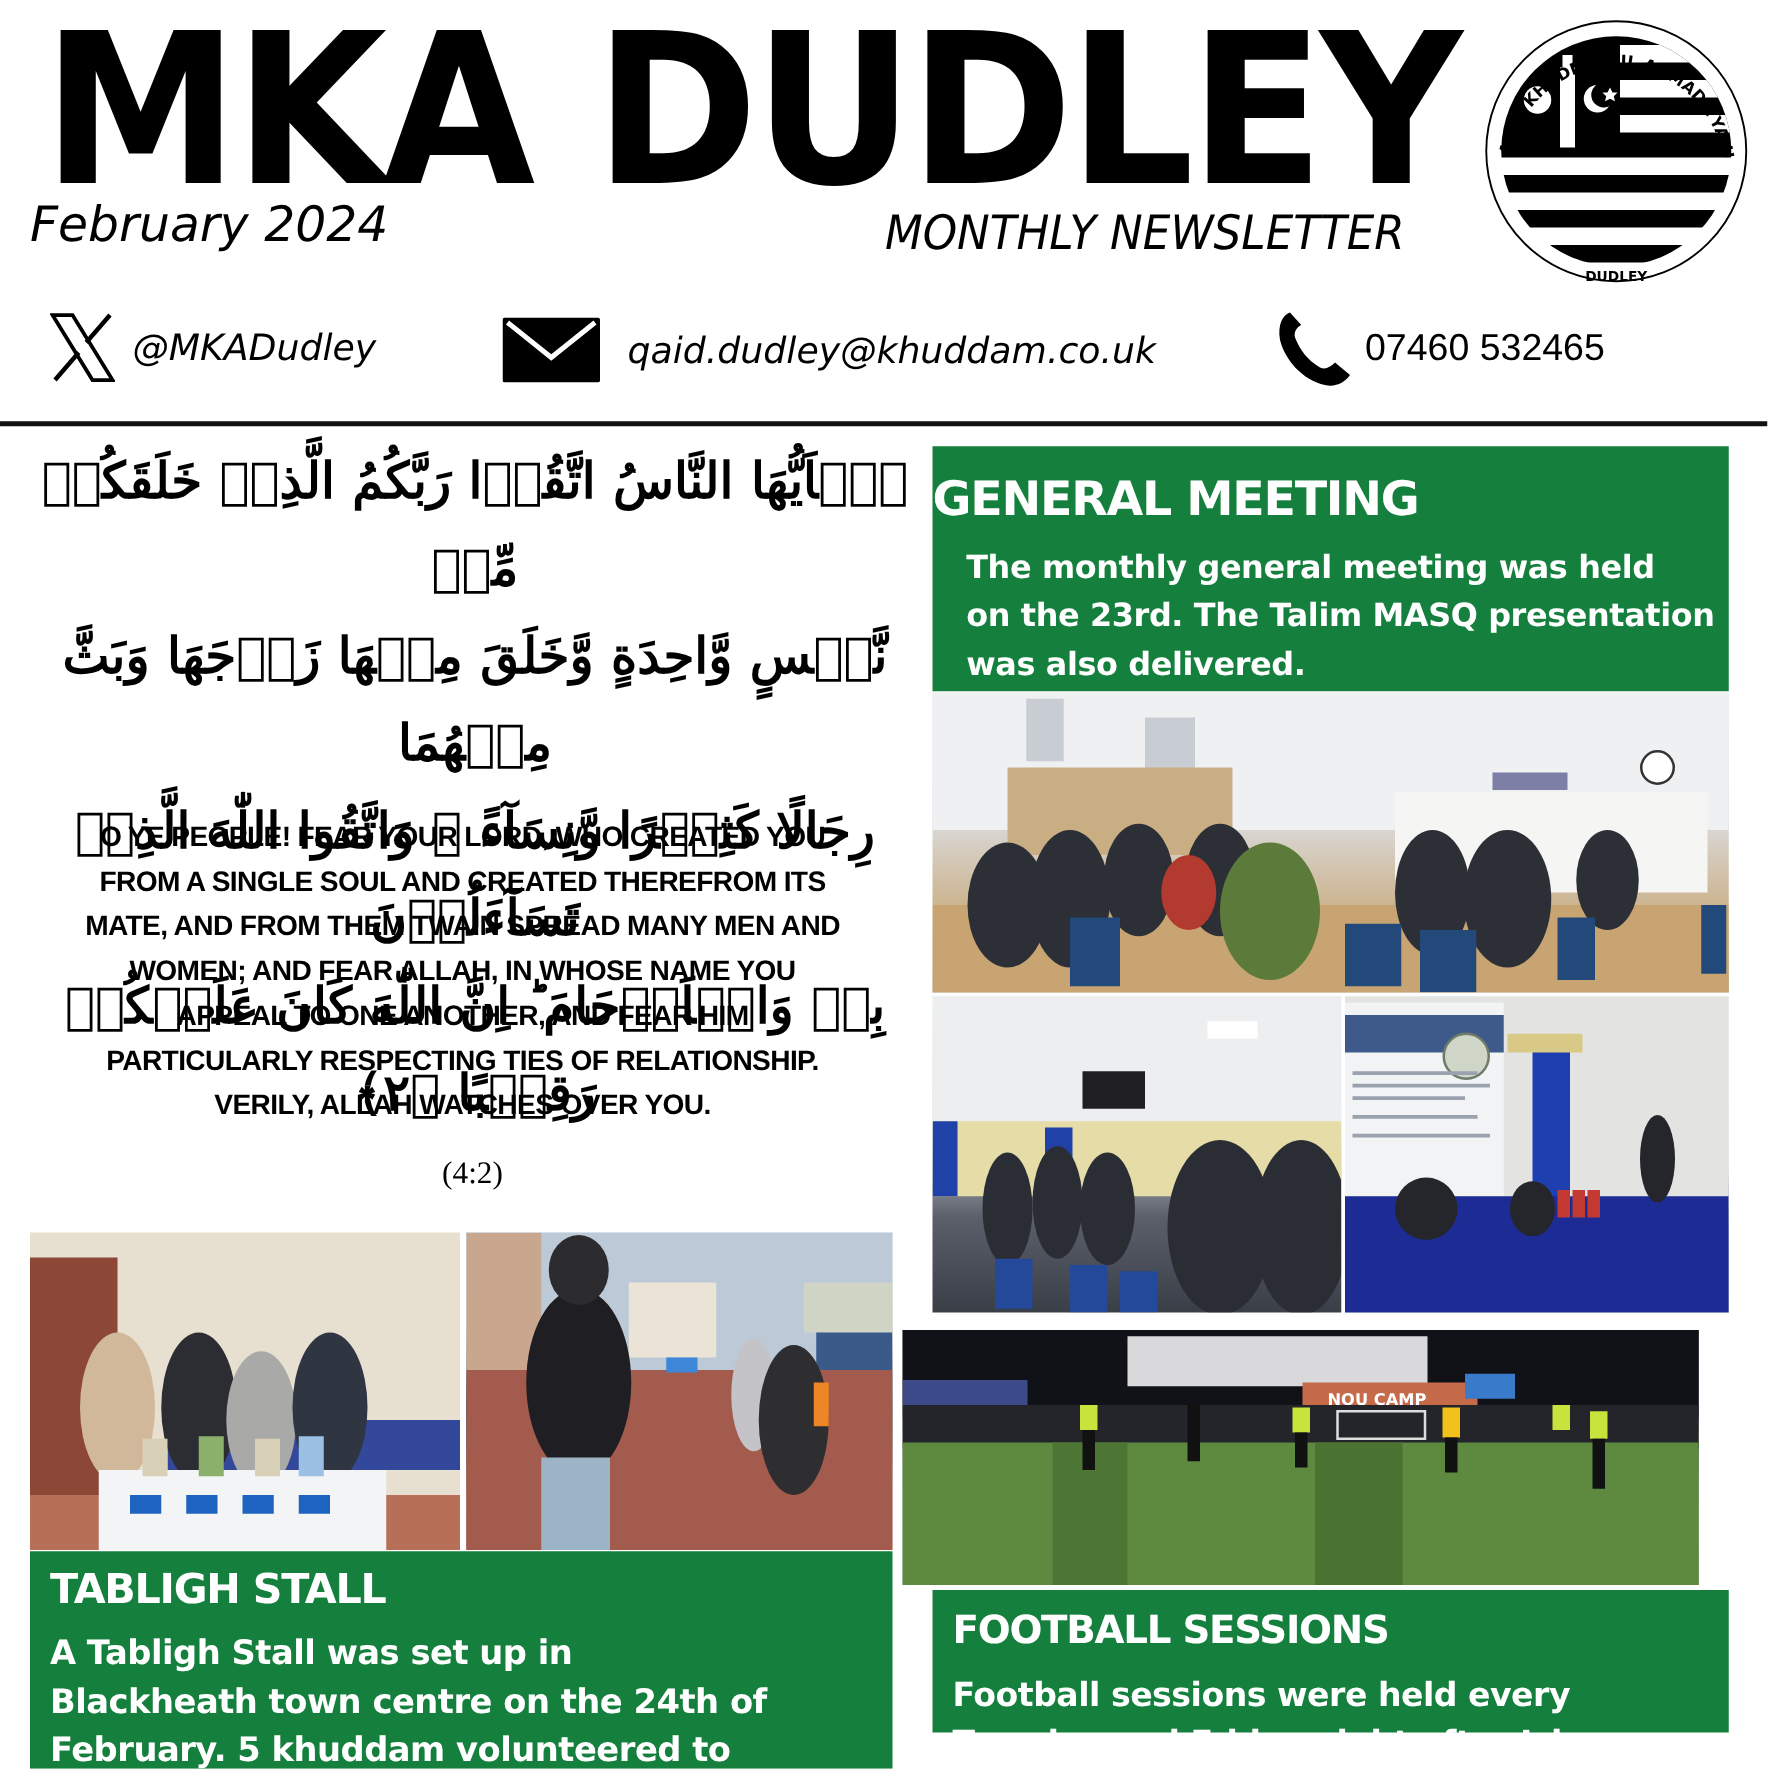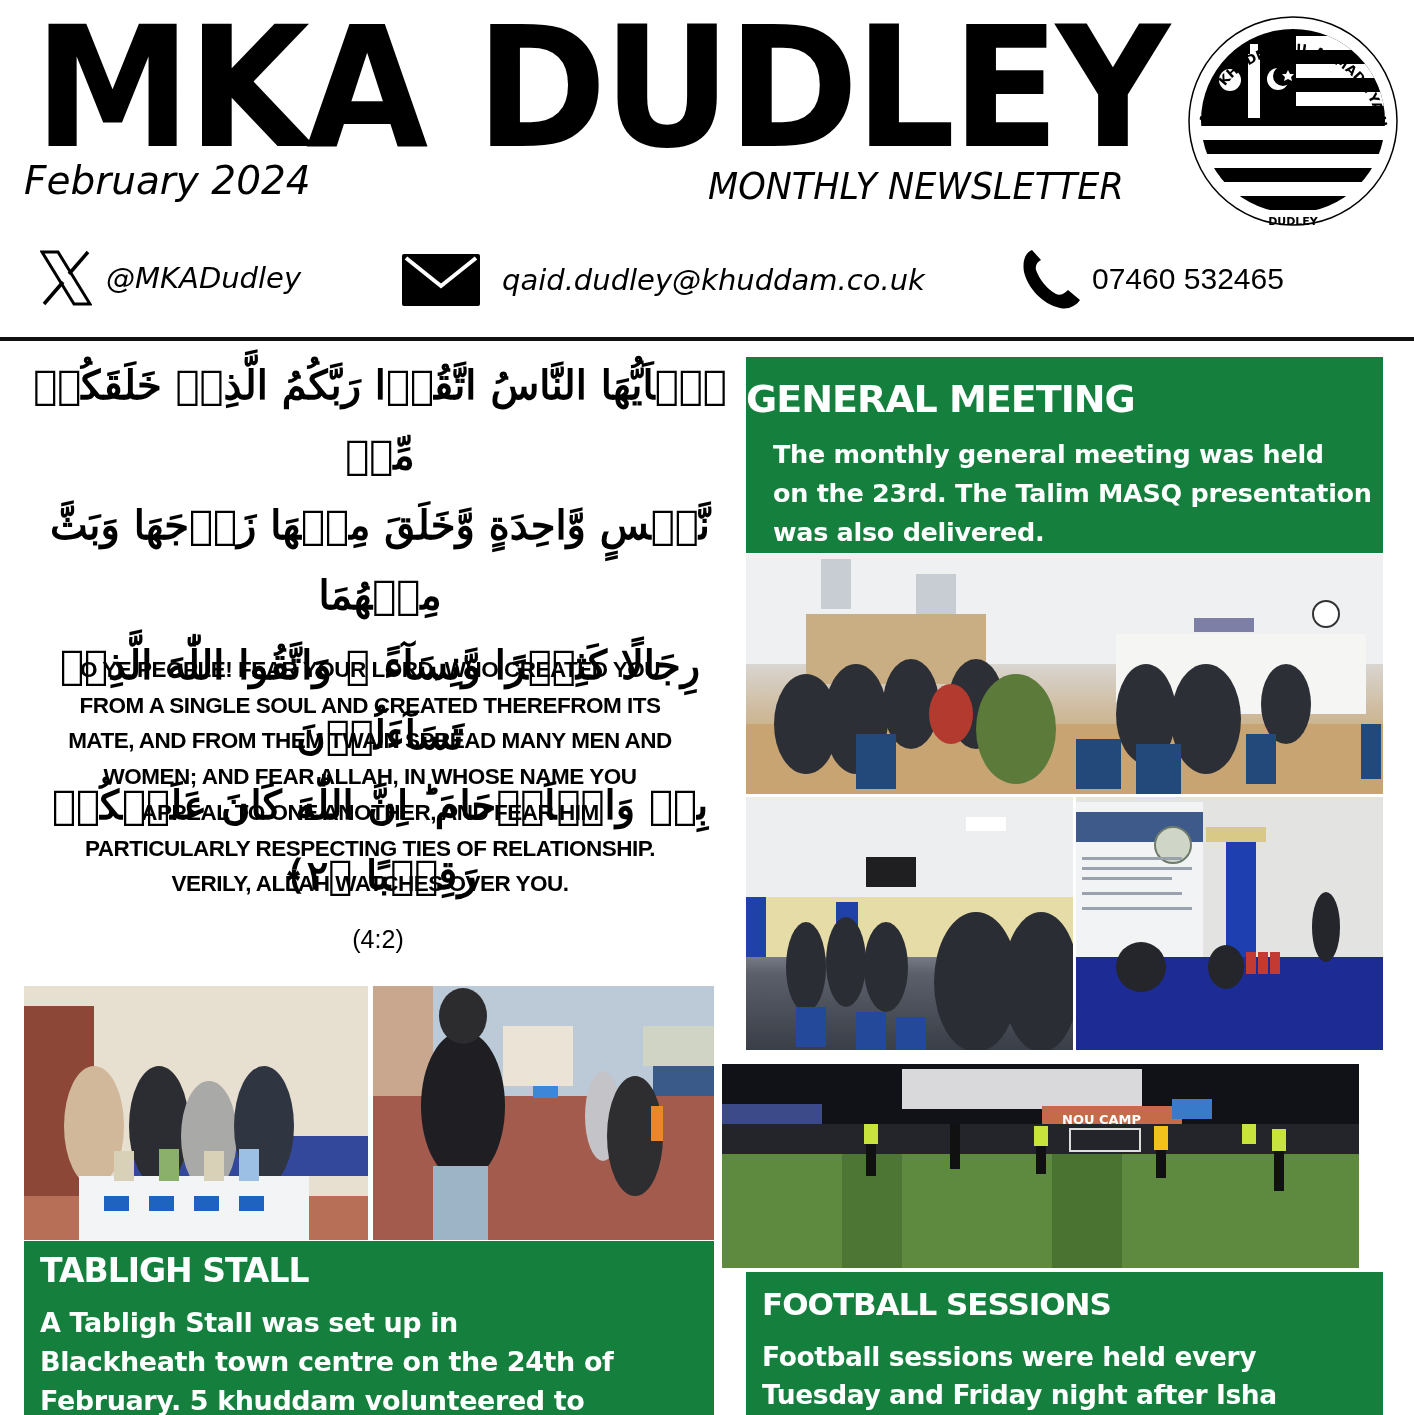--- a/index.html
+++ b/index.html
@@ -15,21 +15,21 @@
   .contact { position: absolute; top: 250px; display: flex; align-items: center; }
   .contact .icon { display: inline-block; }
   .contact-text { font-size: 29px; font-style: italic; font-family: "DejaVu Sans", sans-serif; margin-left: 14px; }
   .contact-text.plain { font-style: normal; font-family: "Liberation Sans", sans-serif; font-size: 30px; }
 
   .rule { position: absolute; left: 0; top: 337px; width: 1414px; height: 4px; background: #111; }
 
   .arabic { position: absolute; left: 20px; top: 350px; width: 720px; direction: rtl; text-align: center; font-family: "DejaVu Serif", serif; font-size: 40px; line-height: 70px; font-weight: bold; }
 
   .translation { position: absolute; left: 0; top: 652px; width: 740px; text-align: center; font-family: Liberation Sans, sans-serif; font-weight: bold; font-size: 22.5px; line-height: 35.7px; letter-spacing: -0.5px; }
-  .ref { position: absolute; left: 0; top: 925px; width: 740px; text-align: center; font-size: 25px; font-family: Liberation Sans, sans-serif; padding-left: 16px; }
+  .ref { position: absolute; left: 0; top: 925px; width: 740px; text-align: center; font-size: 25px; font-family: Liberation Serif, serif; padding-left: 16px; }
 
   .black-box { position: absolute; background: #15803d; color: #fff; }
   .box-heading { font-family: "DejaVu Sans", sans-serif; font-weight: bold; letter-spacing: -1px; }
 
   .gm-box { left: 746px; top: 357px; width: 637px; height: 196px; }
   .gm-box .box-heading { position: absolute; left: 0; top: 20px; font-size: 38px; }
   .gm-text { position: absolute; left: 6px; top: 78px; width: 625px; font-size: 25.5px; line-height: 39px; font-family: "DejaVu Sans", sans-serif; font-weight: bold; letter-spacing: -0.3px; margin-left: 21px; }
 
   .photo { position: absolute; overflow: hidden; }
   .gm-photo1 { left: 746px; top: 554px; width: 637px; height: 240px;
@@ -44,21 +44,21 @@
     background: linear-gradient(180deg, #ece4d5 0%, #e2d8c4 50%, #3b3b41 70%, #b7684e 100%); }
   .ts-photo2 { left: 373px; top: 986px; width: 341px; height: 254px;
     background: linear-gradient(180deg, #b9c8d9 0%, #c9c3b8 30%, #2b2b2f 55%, #a4574b 85%, #9a5246 100%); }
 
   .ts-box { left: 24px; top: 1241px; width: 690px; height: 174px; }
   .ts-box .box-heading { position: absolute; left: 16px; top: 10px; font-size: 33px; }
   .ts-text { position: absolute; left: 16px; top: 62px; width: 670px; font-size: 27px; line-height: 39px; font-family: "DejaVu Sans", sans-serif; font-weight: bold; letter-spacing: -0.4px; }
 
   .fb-photo { left: 722px; top: 1064px; width: 637px; height: 204px;
     background: linear-gradient(180deg, #111318 0%, #262a33 35%, #4c6a37 50%, #5f8a3f 75%, #507a35 100%); }
-  .fb-box { left: 746px; top: 1272px; width: 637px; height: 143px; }
+  .fb-box { left: 746px; top: 1272px; width: 637px; height: 114px; }
   .fb-box .box-heading { position: absolute; left: 16px; top: 14px; font-size: 31px; }
   .fb-text { position: absolute; left: 16px; top: 66px; width: 610px; font-size: 26.5px; line-height: 38px; font-family: "DejaVu Sans", sans-serif; font-weight: bold; letter-spacing: -0.4px; }
 </style>
 </head>
 <body>
 
 <div class="title">MKA DUDLEY</div>
 <div class="date">February 2024</div>
 <div class="subtitle">MONTHLY NEWSLETTER</div>
 

